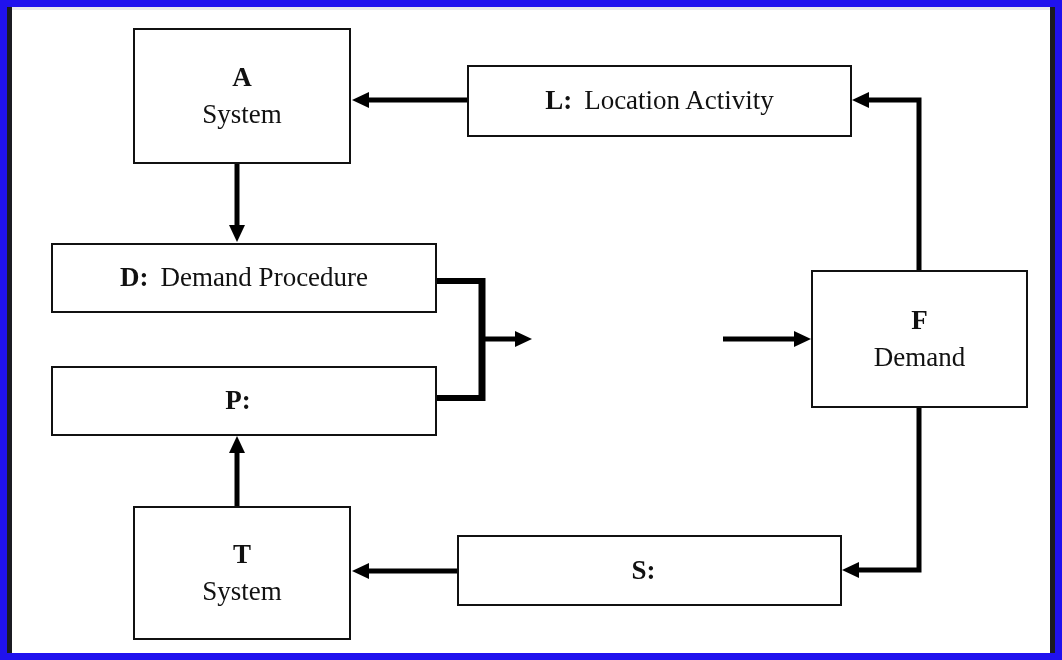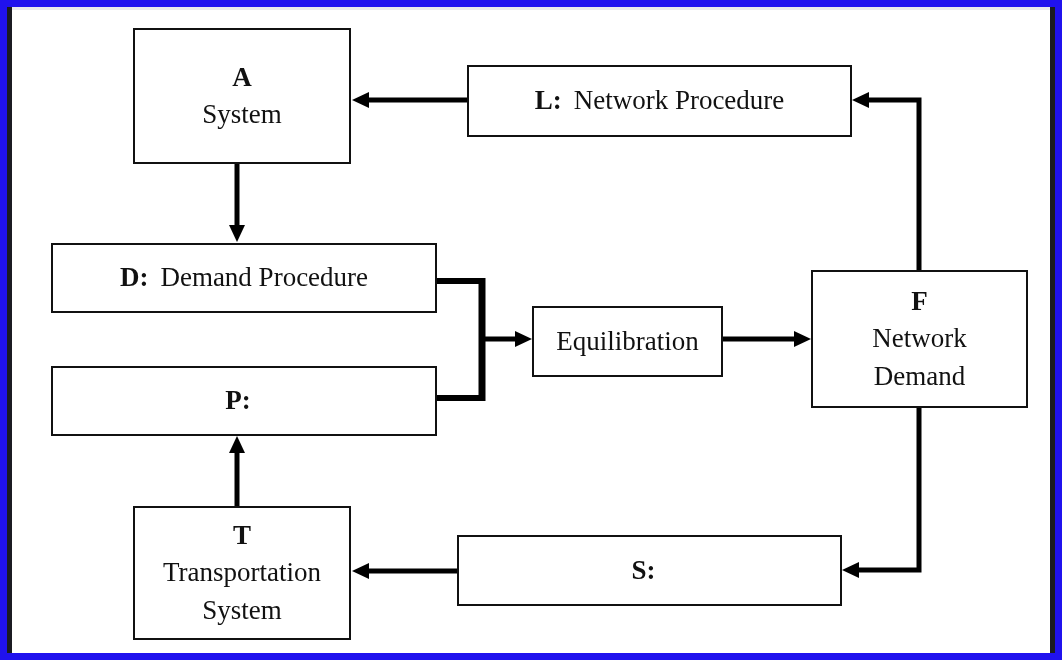--- a/index.html
+++ b/index.html
@@ -111,53 +111,48 @@
   <div class="node node-activity">
     <div class="stack">
       <span class="letter">A</span>
       <span>System</span>
     </div>
   </div>
 
   <div class="node node-location">
     <div class="row">
       <span class="prefix">L:</span>
-      <span>Network Procedure</span>
+      <span>Location Activity</span>
     </div>
   </div>
 
   <div class="node node-demand">
     <div class="row">
       <span class="prefix">D:</span>
       <span>Demand Procedure</span>
     </div>
   </div>
 
   <div class="node node-performance">
     <div class="row">
       <span class="prefix">P:</span>
     </div>
   </div>
 
-  <div class="node node-equilibration">
-    <span>Equilibration</span>
-  </div>
 
   <div class="node node-network">
     <div class="stack">
       <span class="letter">F</span>
-      <span>Network</span>
       <span>Demand</span>
     </div>
   </div>
 
   <div class="node node-transportation">
     <div class="stack">
       <span class="letter">T</span>
-      <span>Transportation</span>
       <span>System</span>
     </div>
   </div>
 
   <div class="node node-supply">
     <div class="row">
       <span class="prefix">S:</span>
     </div>
   </div>
 

